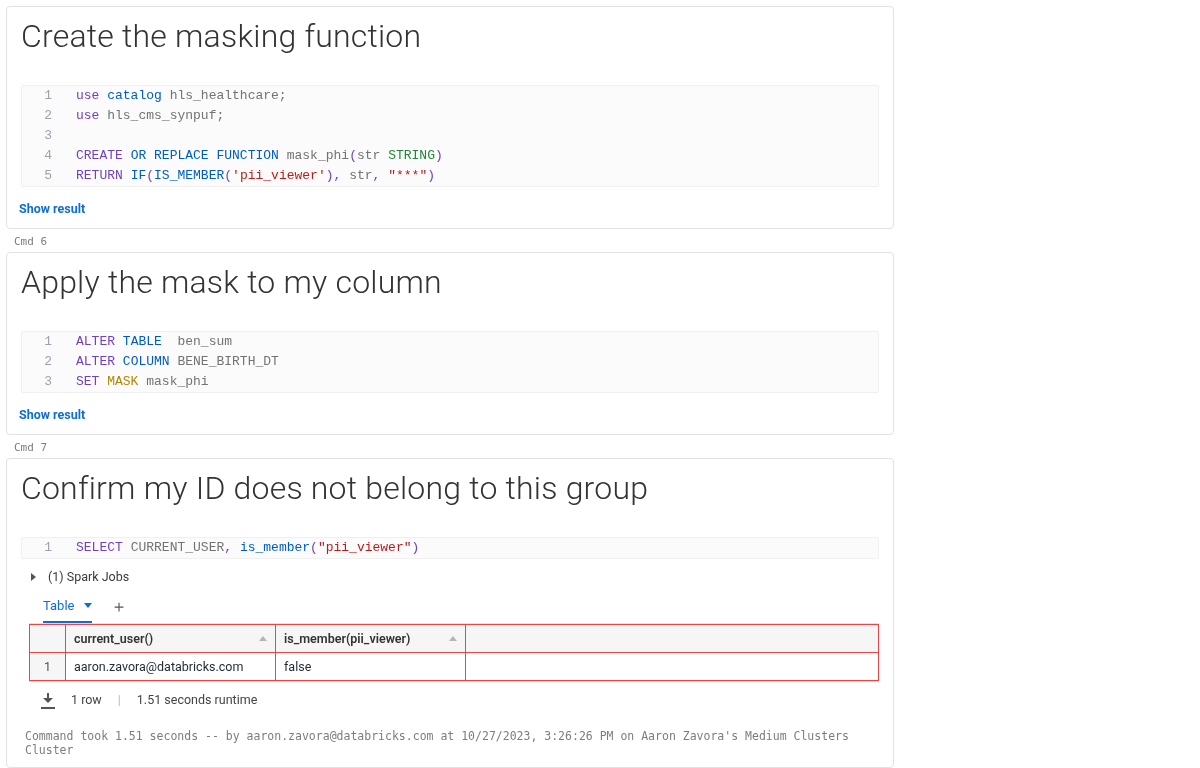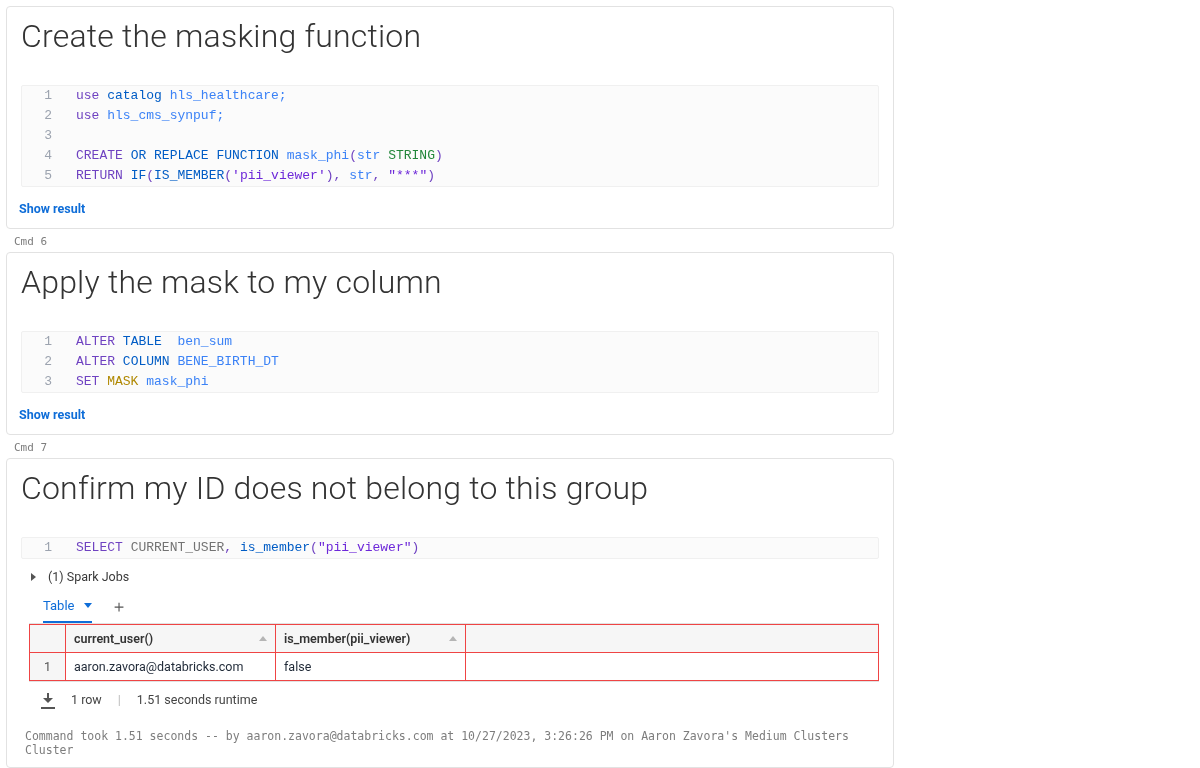--- a/index.html
+++ b/index.html
@@ -45,24 +45,24 @@
     user-select: none;
     flex-shrink: 0;
   }
   .code-line {
     white-space: pre;
     padding-left: 14px;
   }
   .tok-kw    { color: #6f42c1; }  
   .tok-kw2   { color: #005cc5; }  
   .tok-mask  { color: #b08800; }  
-  .tok-ident { color: #3b82f6; }
+  .tok-ident { color: #737373; }
   .tok-type  { color: #22863a; }  
   .tok-punc  { color: #6f42c1; }
-  .tok-str   { color: #6d28d9; }
+  .tok-str   { color: #b91c1c; }
   .tok-func  { color: #005cc5; }
   .tok-upper { color: #737373; }
   .show-result {
     padding: 14px 12px 12px 12px;
     color: #0e6dd8;
     font-size: 12.5px;
     cursor: pointer;
     font-weight: bold;
   }
   .cmd-label {

